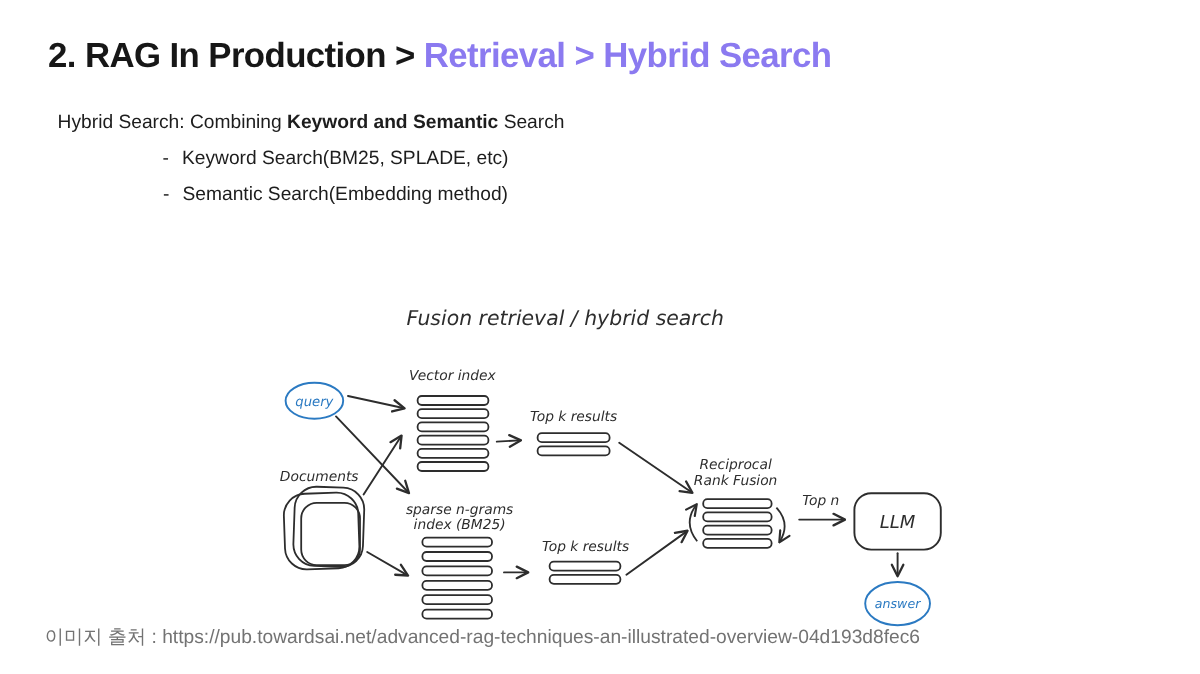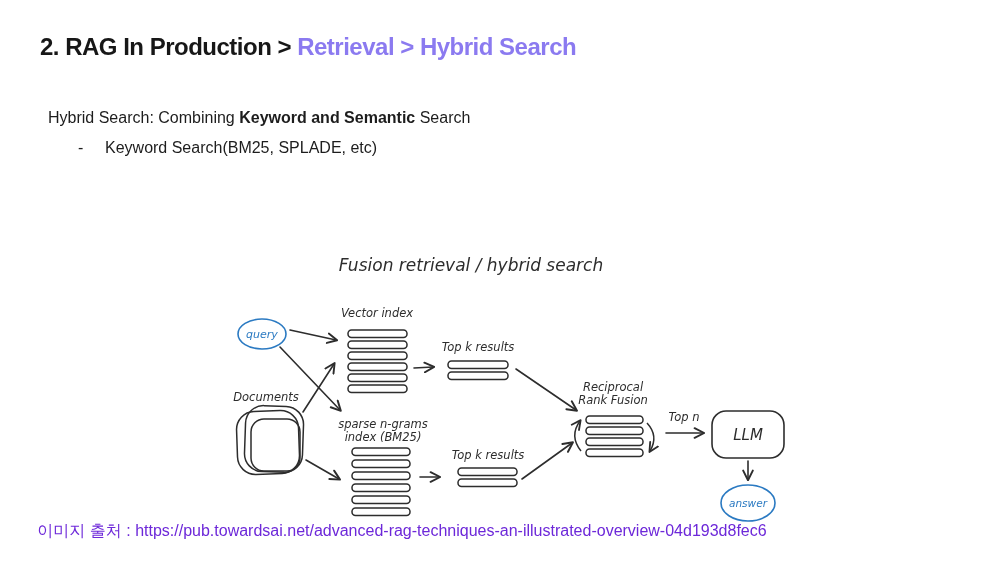--- a/index.html
+++ b/index.html
@@ -10,38 +10,38 @@
     background: #ffffff;
     overflow: hidden;
     font-family: "Liberation Sans", sans-serif;
     color: #1d1d1d;
   }
   .title {
     position: absolute;
     left: 40px;
     top: 26px;
     margin: 0;
-    font-size: 24px;
+    font-size: 29px;
     line-height: 42px;
     font-weight: bold;
     letter-spacing: -0.5px;
     white-space: nowrap;
     color: #171717;
   }
   .title .t-purple { color: #8b7af0; }
   .body-text {
     position: absolute;
     left: 48px;
-    top: 103px;
+    top: 88px;
     font-size: 16px;
     line-height: 30px;
     color: #1d1d1d;
   }
   .body-text p { margin: 0; white-space: nowrap; }
-  .bullet { padding-left: 30px; }
+  .bullet { padding-left: 30px; text-align: center; }
   .bullet .dash { display: inline-block; width: 27px; }
   .bold { font-weight: bold; }
   .diagram-svg {
     position: absolute;
     left: 0;
     top: 0;
     width: 1000px;
     height: 562px;
   }
   .hand {
@@ -50,34 +50,35 @@
     fill: #2d2d2d;
   }
   .hand-blue { fill: #2b7ac2; }
   .caption {
     position: absolute;
     left: 0;
     top: 521px;
     width: 804px;
     text-align: center;
     font-size: 16px;
-    color: #6d28d9;
+    color: #737373;
     white-space: nowrap;
   }
 </style>
 </head>
 <body>
 
 <div class="slide">
 
   <h1 class="title"><span class="t-black">2. RAG In Production &gt; </span><span class="t-purple">Retrieval &gt; Hybrid Search</span></h1>
 
   <div class="body-text">
     <p><span>Hybrid Search: Combining </span><span class="bold">Keyword and Semantic</span><span> Search</span></p>
     <p class="bullet"><span class="dash">-</span><span>Keyword Search(BM25, SPLADE, etc)</span></p>
+    <p class="bullet"><span class="dash">-</span><span>Semantic Search(Embedding method)</span></p>
   </div>
 
   <svg class="diagram-svg" viewBox="0 0 1000 562" xmlns="http://www.w3.org/2000/svg">
     <defs>
       <marker id="arr" viewBox="0 0 10 10" refX="8" refY="5" markerWidth="7.5" markerHeight="7.5" orient="auto-start-reverse">
         <path d="M1,1 L9,5 L1,9" fill="none" stroke="#2d2d2d" stroke-width="1.6" stroke-linecap="round" stroke-linejoin="round"></path>
       </marker>
     </defs>
 
     <text class="hand" x="471" y="271" text-anchor="middle" font-size="17">Fusion retrieval / hybrid search</text>

